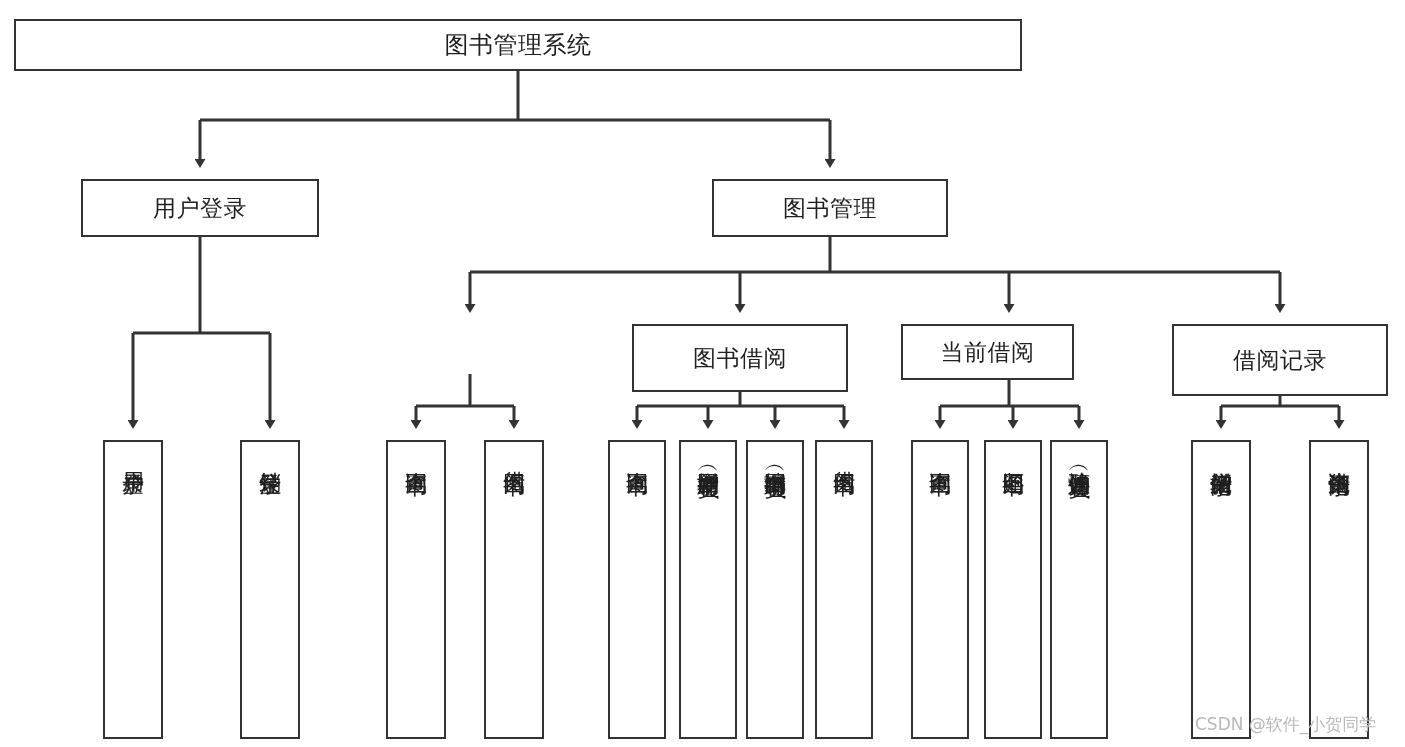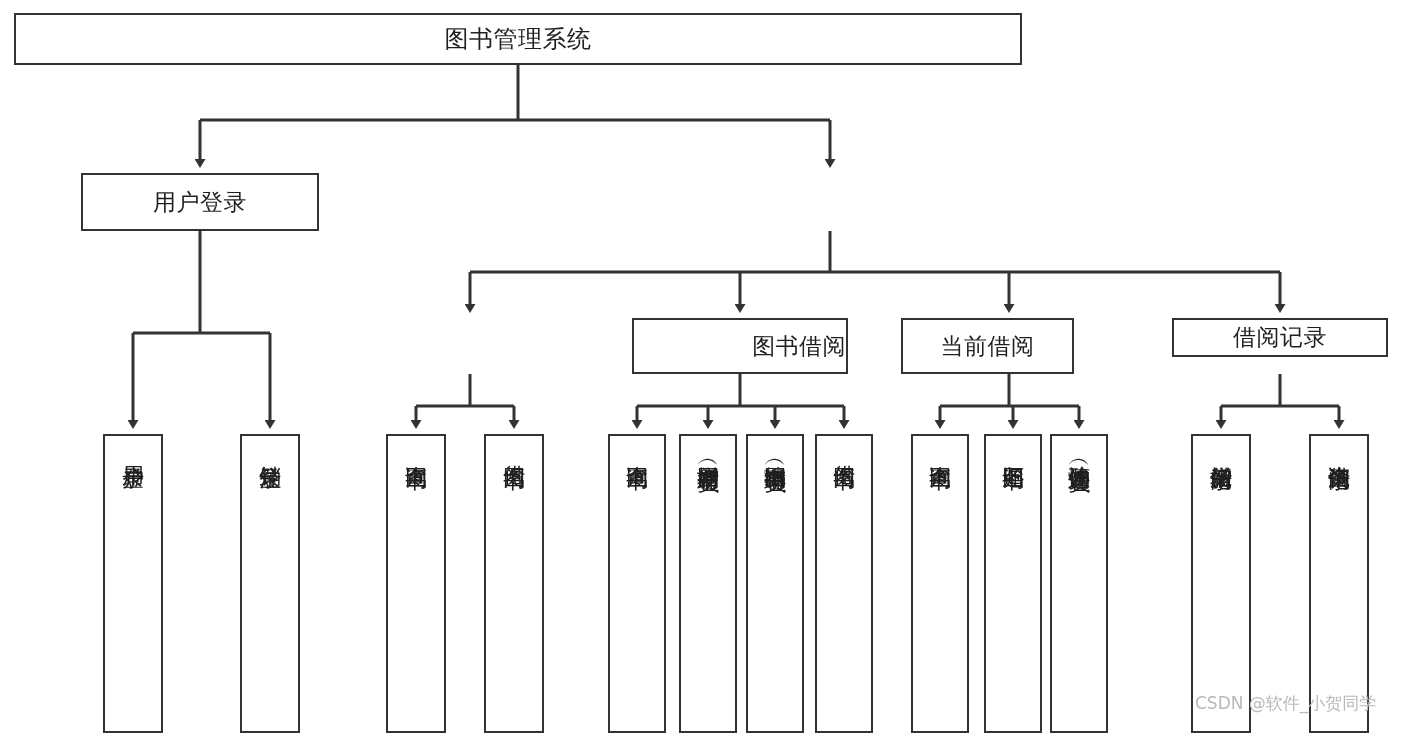--- a/index.html
+++ b/index.html
@@ -28,20 +28,21 @@
   }
   .node {
     position: absolute;
     box-sizing: border-box;
     background: #ffffff;
     border: 2px solid #333333;
     display: flex;
     align-items: center;
     justify-content: center;
     z-index: 2;
+    margin-top: 6px;
   }
   .node-label {
     color: #1f1f1f;
     letter-spacing: 0.02em;
     white-space: nowrap;
     line-height: 1.0;
   }
   
   .node.horiz .node-label {
     font-size: 23px;
@@ -127,28 +128,31 @@
     </g>
   </svg>
 
   <div class="node horiz root" style="left:14px; top:13px; width:1008px; height:52px;">
     <span class="node-label">图书管理系统</span>
   </div>
 
   <div class="node horiz" style="left:81px; top:173px; width:238px; height:58px;">
     <span class="node-label">用户登录</span>
   </div>
+  <div class="node horiz" style="left:712px; top:173px; width:236px; height:58px;">
+    <span class="node-label">图书管理</span>
+  </div>
 
-  <div class="node horiz" style="left:632px; top:318px; width:216px; height:56px;justify-content:flex-end;">
+  <div class="node horiz" style="left:632px; top:318px; width:216px; height:68px;">
     <span class="node-label">图书借阅</span>
   </div>
   <div class="node horiz" style="left:901px; top:318px; width:173px; height:56px;">
     <span class="node-label">当前借阅</span>
   </div>
-  <div class="node horiz" style="left:1172px; top:318px; width:216px; height:39px;">
+  <div class="node horiz" style="left:1172px; top:318px; width:216px; height:72px;">
     <span class="node-label">借阅记录</span>
   </div>
 
   <div class="node vert" style="left:103px; top:434px; width:60px; height:299px;">
     <span class="node-label">用户登录</span>
   </div>
   <div class="node vert" style="left:240px; top:434px; width:60px; height:299px;">
     <span class="node-label">注销登录</span>
   </div>
   <div class="node vert" style="left:386px; top:434px; width:60px; height:299px;">
@@ -178,15 +182,15 @@
   <div class="node vert" style="left:1050px; top:434px; width:58px; height:299px;">
     <span class="node-label">确认归还（管理员）</span>
   </div>
   <div class="node vert" style="left:1191px; top:434px; width:60px; height:299px;">
     <span class="node-label">新增借阅记录</span>
   </div>
   <div class="node vert" style="left:1309px; top:434px; width:60px; height:299px;">
     <span class="node-label">查询借阅记录</span>
   </div>
 
-  <div class="watermark" style="left:1195px; top:692px;">CSDN @软件_小贺同学</div>
+  <div class="watermark" style="left:1195px; top:713px;">CSDN @软件_小贺同学</div>
 
 </div>
 
 </body></html>

